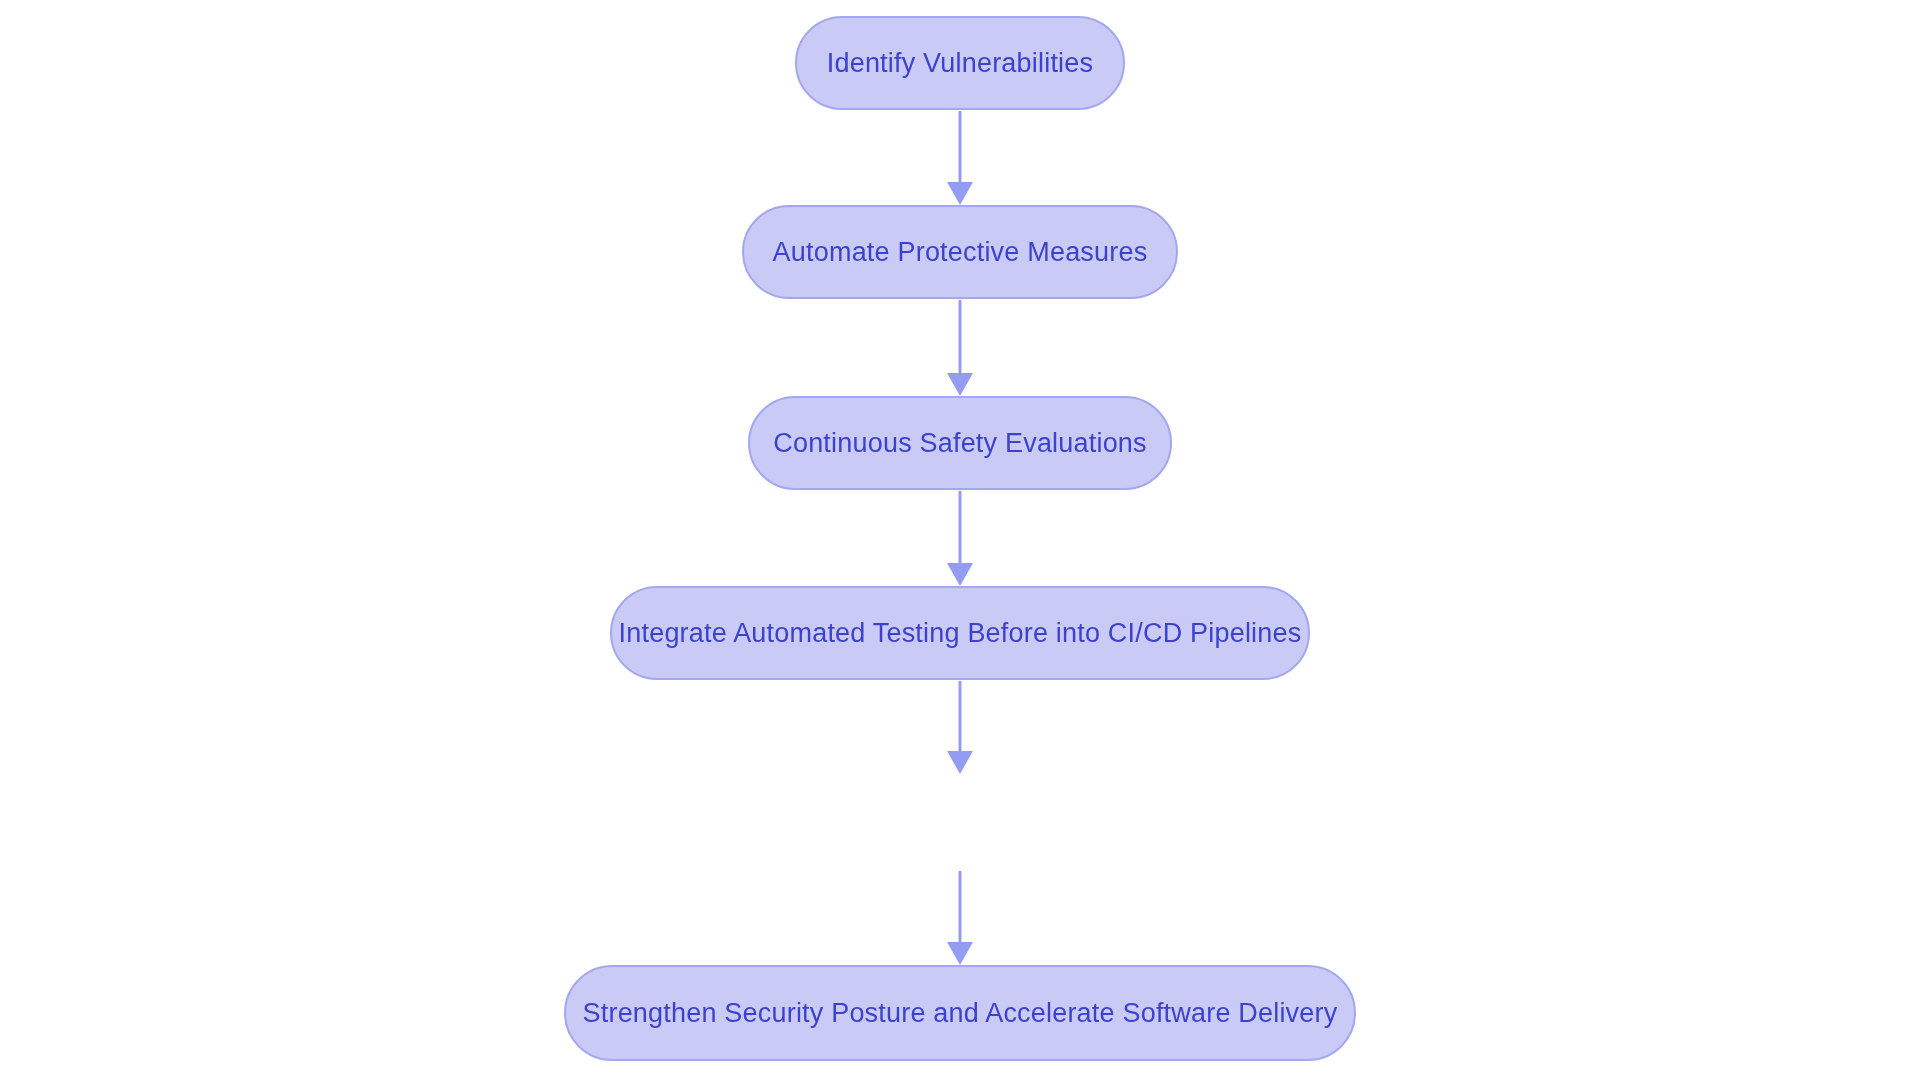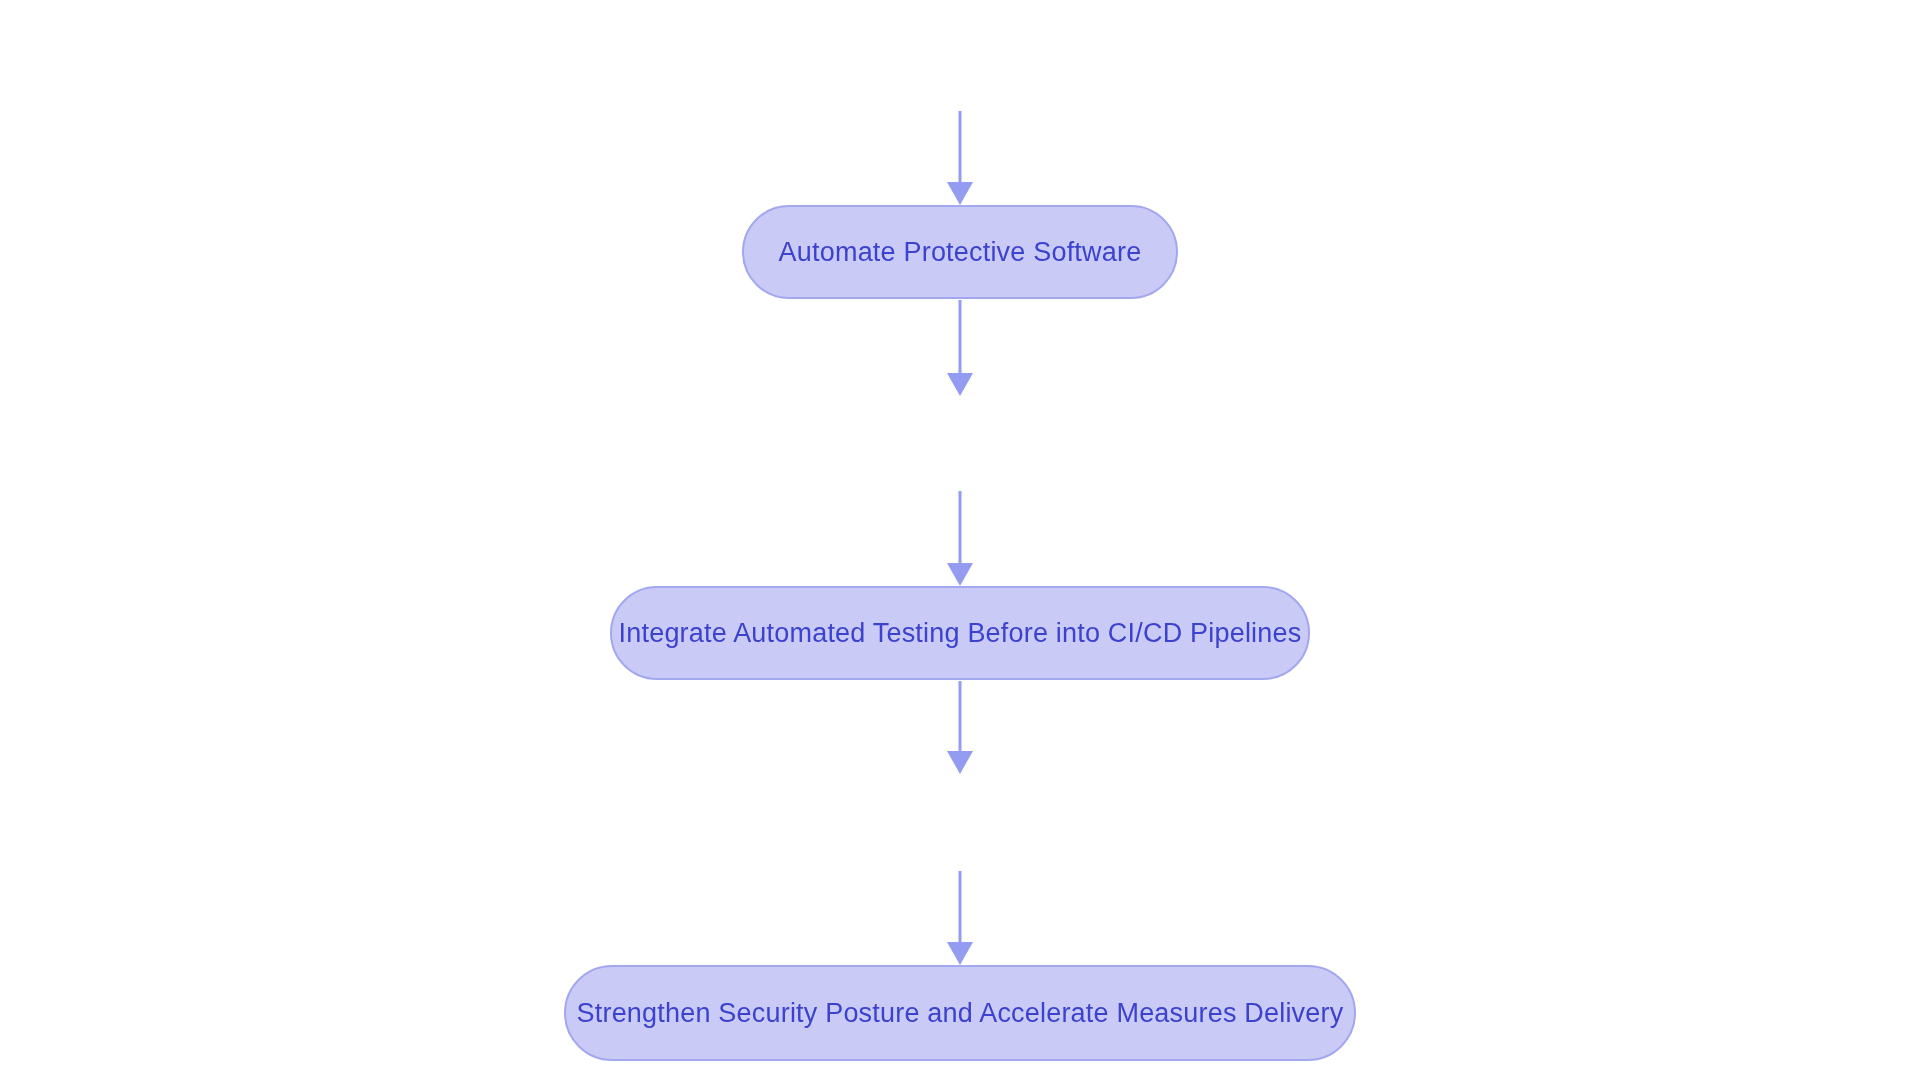--- a/index.html
+++ b/index.html
@@ -66,28 +66,34 @@
         <line x1="960" y1="681" x2="960" y2="753"></line>
         <polygon points="947,751 973,751 960,774" stroke="none"></polygon>
       </g>
       <g>
         <line x1="960" y1="871" x2="960" y2="944"></line>
         <polygon points="947,942 973,942 960,965" stroke="none"></polygon>
       </g>
     </g>
   </svg>
 
+  <div class="node n1">
+    <span>Identify Vulnerabilities</span>
+  </div>
 
   <div class="node n2">
-    <span>Automate Protective Software</span>
+    <span>Automate Protective Measures</span>
   </div>
 
+  <div class="node n3">
+    <span>Continuous Safety Evaluations</span>
+  </div>
 
   <div class="node n4">
     <span>Integrate Automated Testing Before into CI/CD Pipelines</span>
   </div>
 
 
   <div class="node n6">
-    <span>Strengthen Security Posture and Accelerate Measures Delivery</span>
+    <span>Strengthen Security Posture and Accelerate Software Delivery</span>
   </div>
 
 </div>
 
 </body></html>

